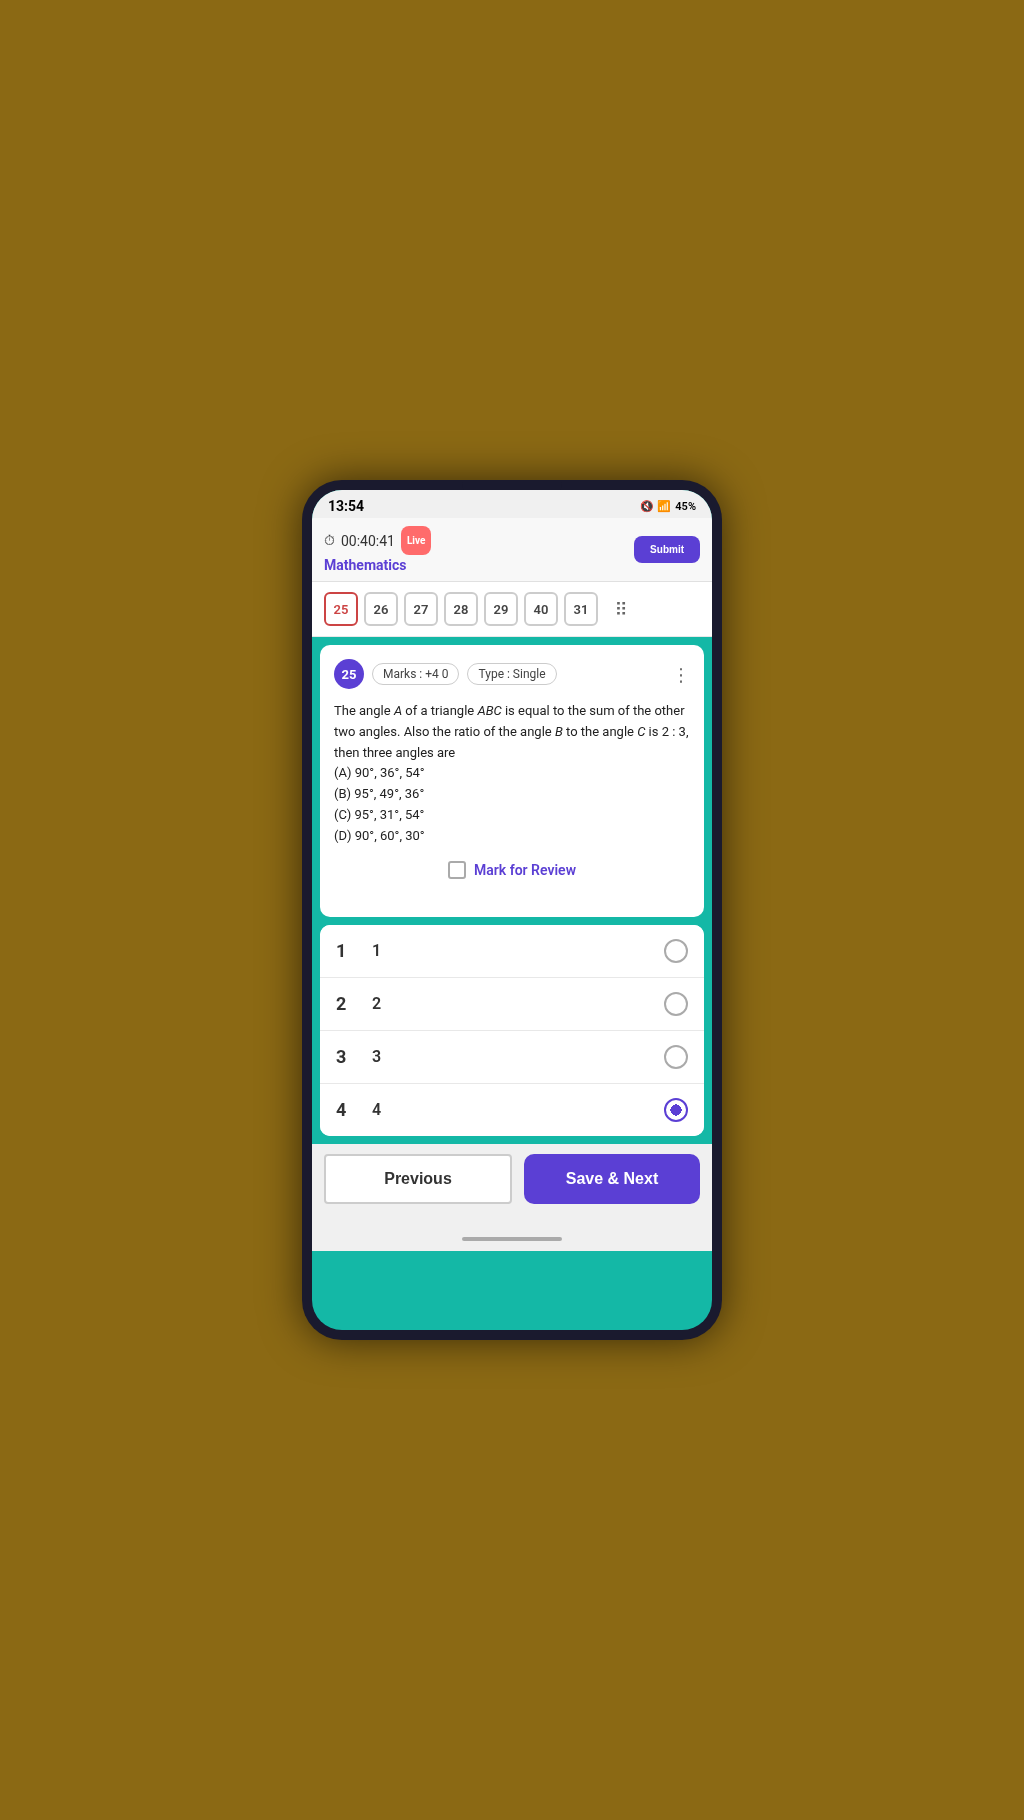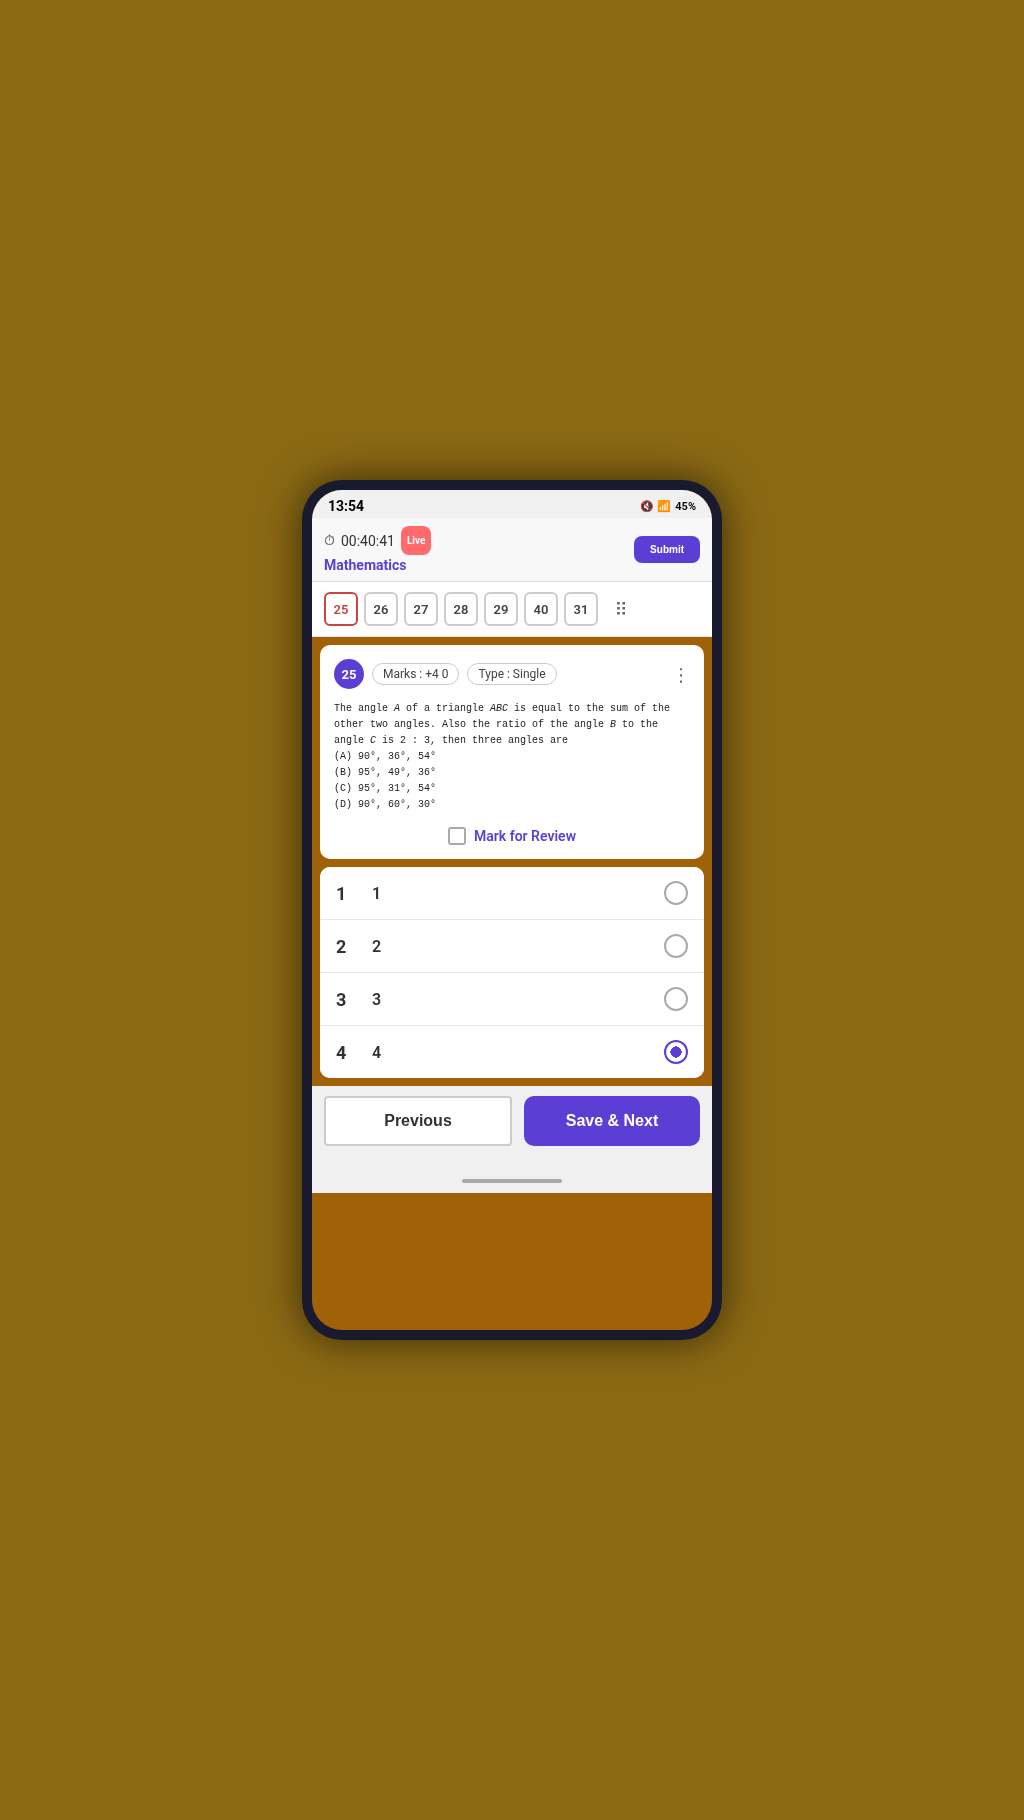--- a/index.html
+++ b/index.html
@@ -15,21 +15,21 @@
     .phone-frame {
       width: 420px;
       min-height: 860px;
       background: #1a1a2e;
       border-radius: 40px;
       padding: 10px;
       box-shadow: 0 0 40px rgba(0,0,0,0.6);
       position: relative;
     }
     .phone-screen {
-      background: #a16207;
+      background: #14b8a6;
       border-radius: 30px;
       overflow: hidden;
       min-height: 840px;
       position: relative;
     }
     .status-bar {
       background: #f0f0f0;
       padding: 8px 16px 4px;
       display: flex;
       justify-content: space-between;
@@ -167,31 +167,30 @@
       font-size: 12px;
       color: #444;
     }
     .more-icon {
       margin-left: auto;
       color: #666;
       font-size: 18px;
       cursor: pointer;
     }
     .question-text {
-      font-size: 10px;
+      font-size: 13px;
       line-height: 1.6;
       color: #222;
       margin-bottom: 14px;
-      font-family: Liberation Mono, monospace;
     }
     .mark-review {
       display: flex;
       align-items: center;
       gap: 8px;
-      margin-bottom: 0;
+      margin-bottom: 24px;
       justify-content: center;
     }
     .review-checkbox {
       width: 18px;
       height: 18px;
       border: 2px solid #aaa;
       border-radius: 3px;
       display: inline-block;
     }
     .review-label {

